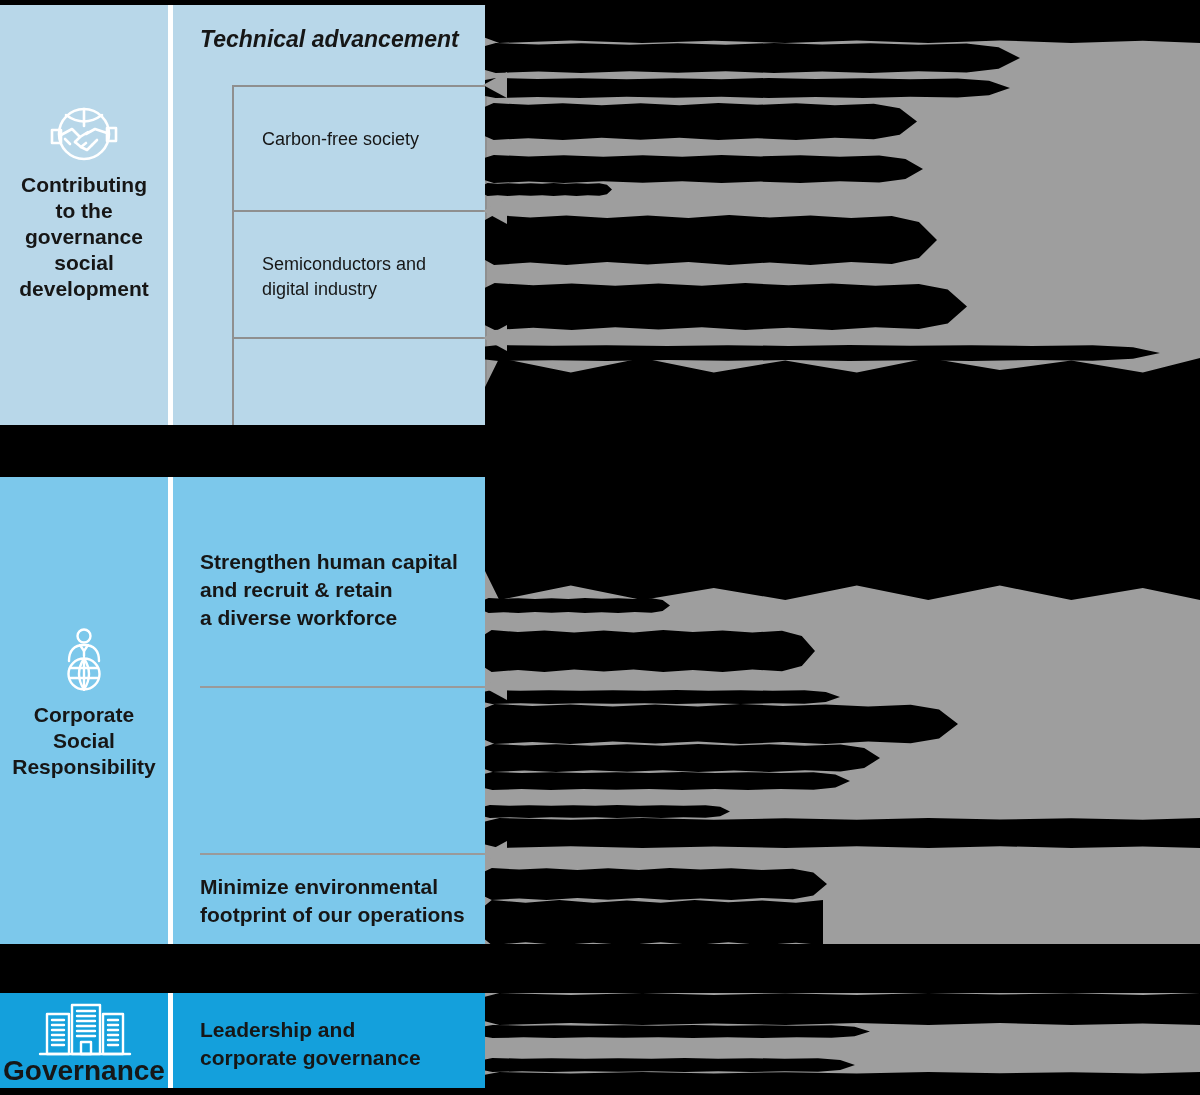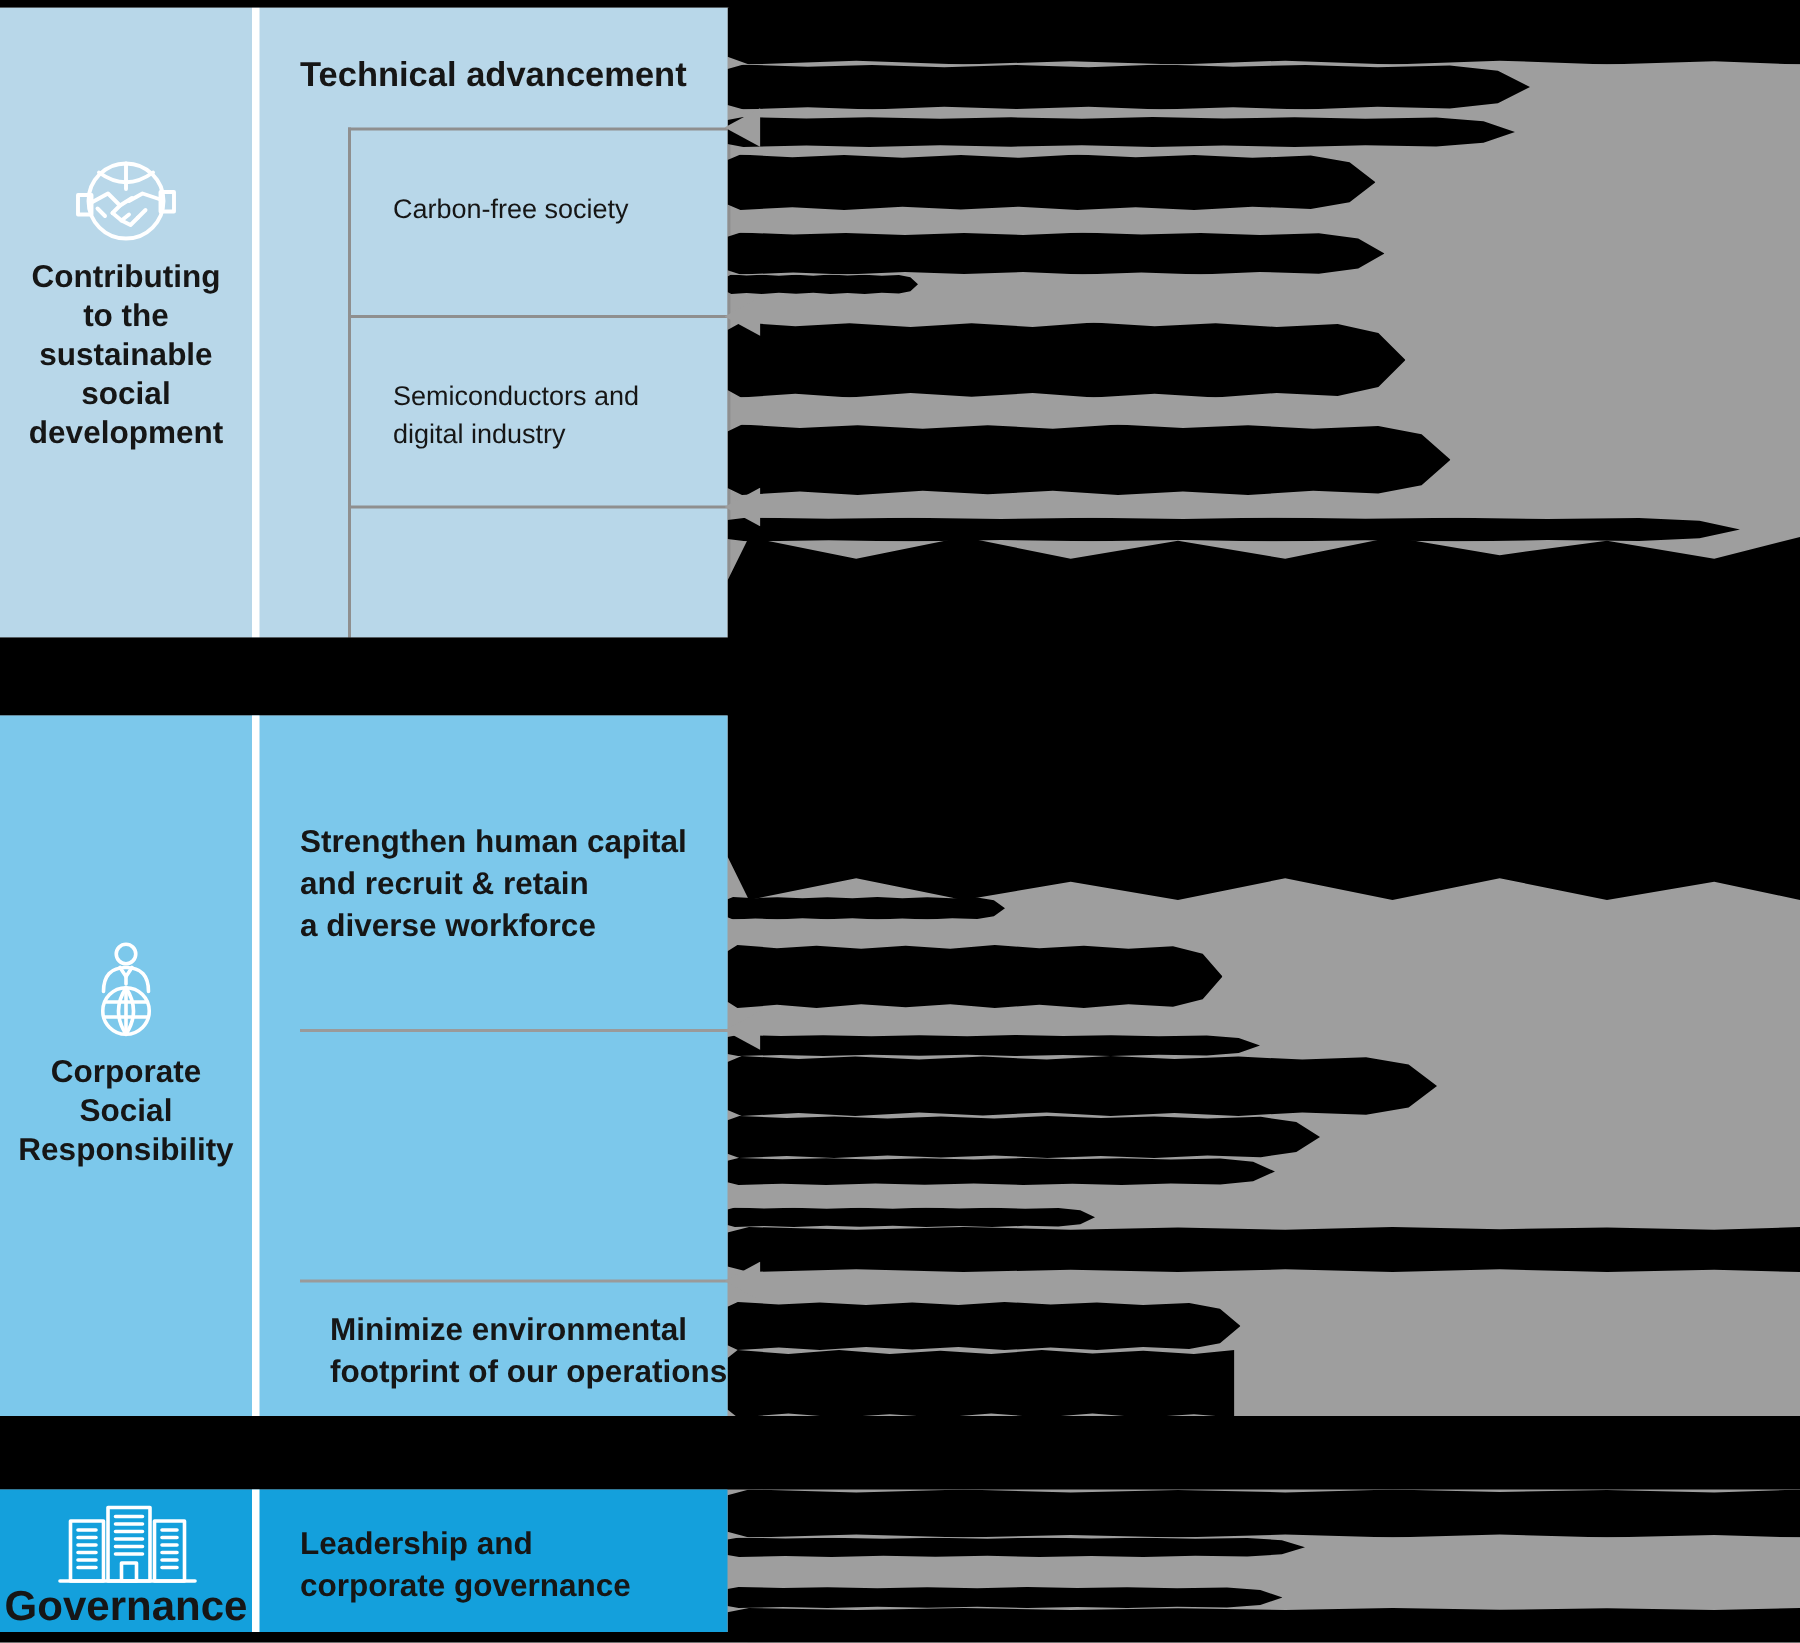--- a/index.html
+++ b/index.html
@@ -53,25 +53,25 @@
       <path d="M57 27 L45 23 L36 28"></path>
       <path d="M30 31 L38 26"></path>
       <path d="M25 36 L31 41 L36 37"></path>
       <path d="M31 41 L37 44 L42 39"></path>
       <path d="M42 39 L47 34"></path>
       <path d="M15 33 L20 38"></path>
     </svg>
   </div>
   <div class="cat-title" style="top:172px;">Contributing
 to the
-sustainable
+governance
 social
 development</div>
 
-  <div class="big-heading" style="top:36px;">Technical advancement</div>
+  <div class="big-heading" style="top:26px;font-style:italic;">Technical advancement</div>
 
   <div class="subbox" style="left:232px;top:85px;width:251px;height:340px;"></div>
   <div class="hdiv" style="left:232px;top:210px;width:253px;"></div>
   <div class="hdiv" style="left:232px;top:337px;width:253px;"></div>
 
   <div class="sub-label" style="top:127px;">Carbon-free society</div>
   <div class="sub-label" style="top:252px;">Semiconductors and
 digital industry</div>
 
   <div class="band" style="top:425px;height:52px;"></div>
@@ -95,21 +95,21 @@
   </div>
   <div class="cat-title" style="top:702px;">Corporate
 Social
 Responsibility</div>
 
   <div class="col2-heading" style="top:548px;">Strengthen human capital
 and recruit &amp; retain
 a diverse workforce</div>
   <div class="hdiv" style="left:200px;top:686px;width:285px;background:#9a9a9a;"></div>
   <div class="hdiv" style="left:200px;top:853px;width:285px;background:#9a9a9a;"></div>
-  <div class="col2-heading" style="top:873px;margin-left:20px;">Minimize environmental
+  <div class="col2-heading" style="top:873px;">Minimize environmental
 footprint of our operations</div>
 
   <div class="band" style="top:944px;height:49px;"></div>
 
   <div class="panel" style="top:993px;height:95px;background:#14a0dc;"></div>
   <div class="vsep" style="top:993px;height:95px;"></div>
 
   <div class="icon" style="left:35px;top:1002px;">
     <svg width="100" height="56" viewBox="0 0 100 56" fill="none" stroke="#ffffff" stroke-width="2.4" stroke-linejoin="round" stroke-linecap="round">
       <rect x="12" y="12" width="22" height="40"></rect>

